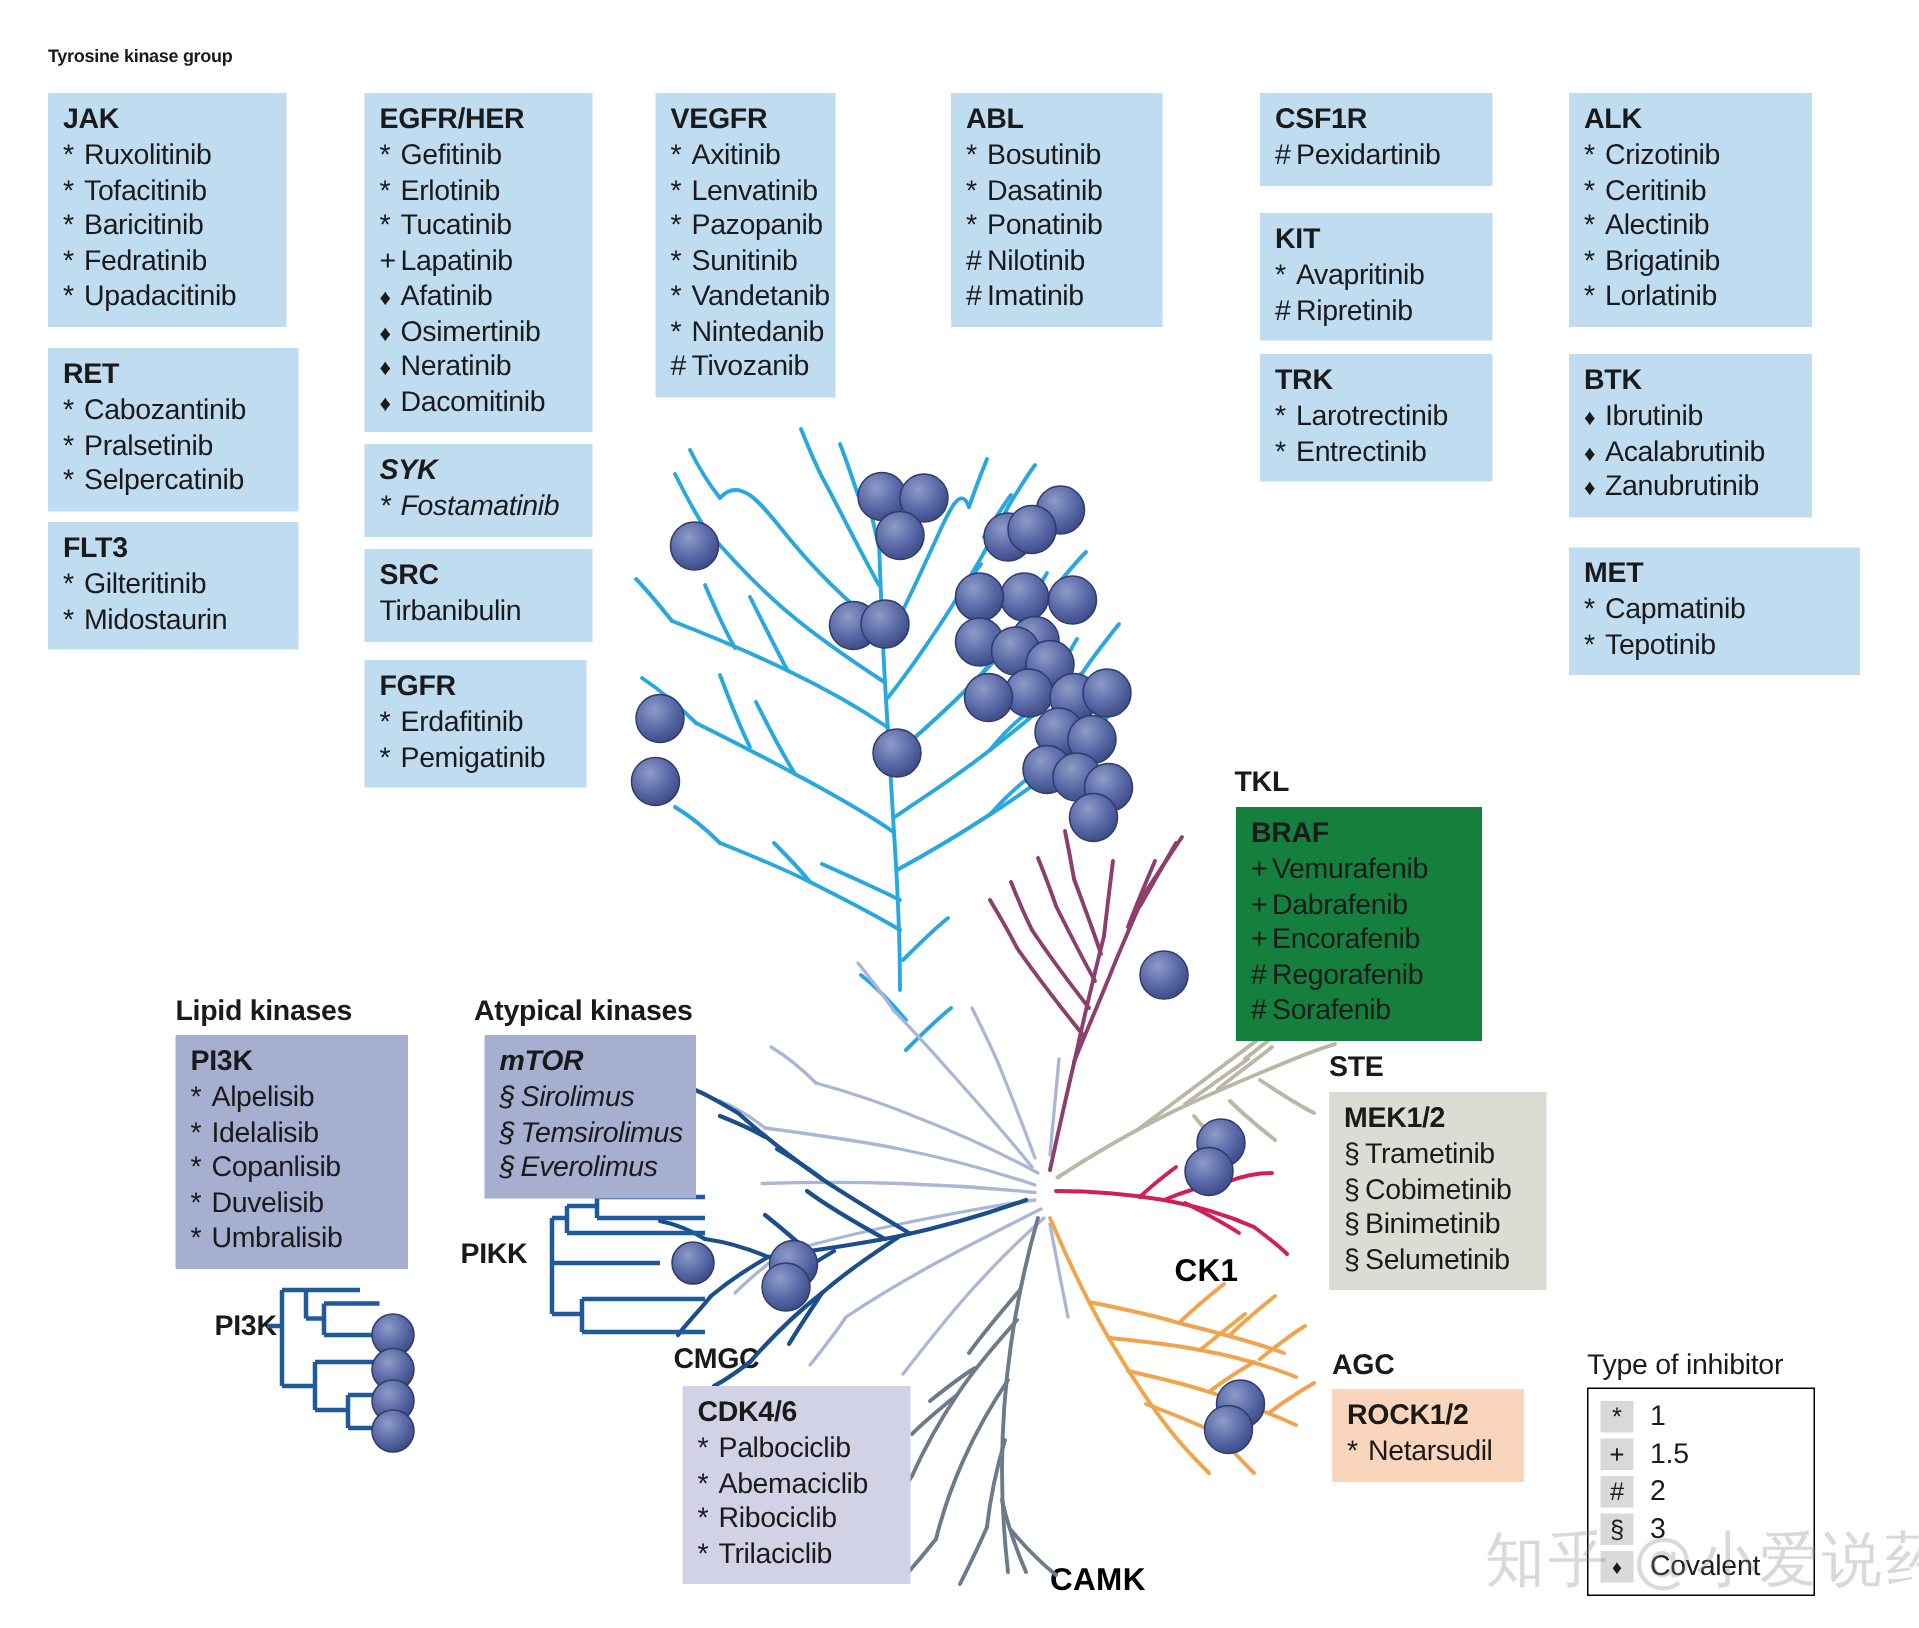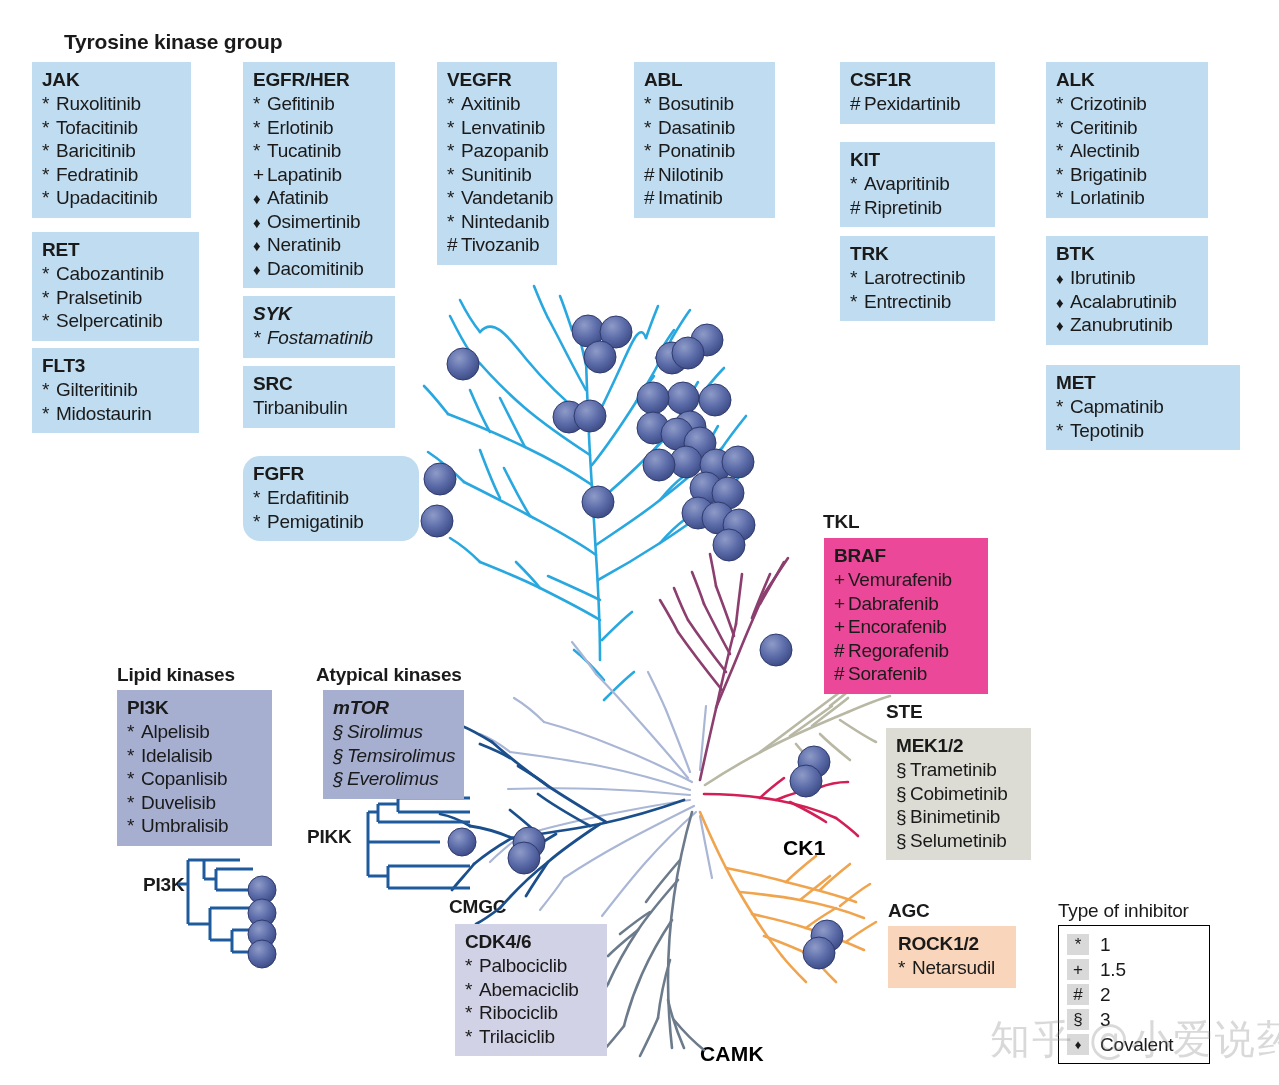--- a/index.html
+++ b/index.html
@@ -41,35 +41,35 @@
   .grp li .sym {
     display: inline-block;
     width: 14px;
     font-size: 19px;
   }
   .grp li .sym.dia { font-size: 15px; }
   .grp li .nm { }
 
   
   .c-tk   { background: #bfdcf0; }
-  .c-tkl  { background: #ec4899; }
+  .c-tkl  { background: #15803d; }
   .c-ste  { background: #dcdcd4; }
   .c-cmgc { background: #d2d2e6; }
   .c-agc  { background: #f9d6bb; }
   .c-lipid{ background: #a7afd0; }
 
   
   .cap {
     position: absolute;
     font-weight: bold;
     font-size: 19px;
     letter-spacing: -0.2px;
     white-space: nowrap;
   }
-  .cap.big { font-size: 21px; margin-left: 32px; }
+  .cap.big { font-size: 12px; }
 
   
   .branch-label {
     position: absolute;
     font-weight: bold;
     font-size: 21px;
     letter-spacing: 0.2px;
     color: #000;
     white-space: nowrap;
   }
@@ -425,21 +425,21 @@
   </ul>
 </div>
 
 <div class="grp c-tk" style="left:243px; top:366px; width:152px;">
   <span class="gname">SRC</span>
   <ul>
     <li><span class="nm">Tirbanibulin</span></li>
   </ul>
 </div>
 
-<div class="grp c-tk" style="left:243px; top:456px; width:176px;border-radius:17px;">
+<div class="grp c-tk" style="left:243px; top:440px; width:148px;">
   <span class="gname">FGFR</span>
   <ul>
     <li><span class="sym">*</span><span class="nm">Erdafitinib</span></li>
     <li><span class="sym">*</span><span class="nm">Pemigatinib</span></li>
   </ul>
 </div>
 
 <div class="grp c-tk" style="left:437px; top:62px; width:120px;">
   <span class="gname">VEGFR</span>
   <ul>

